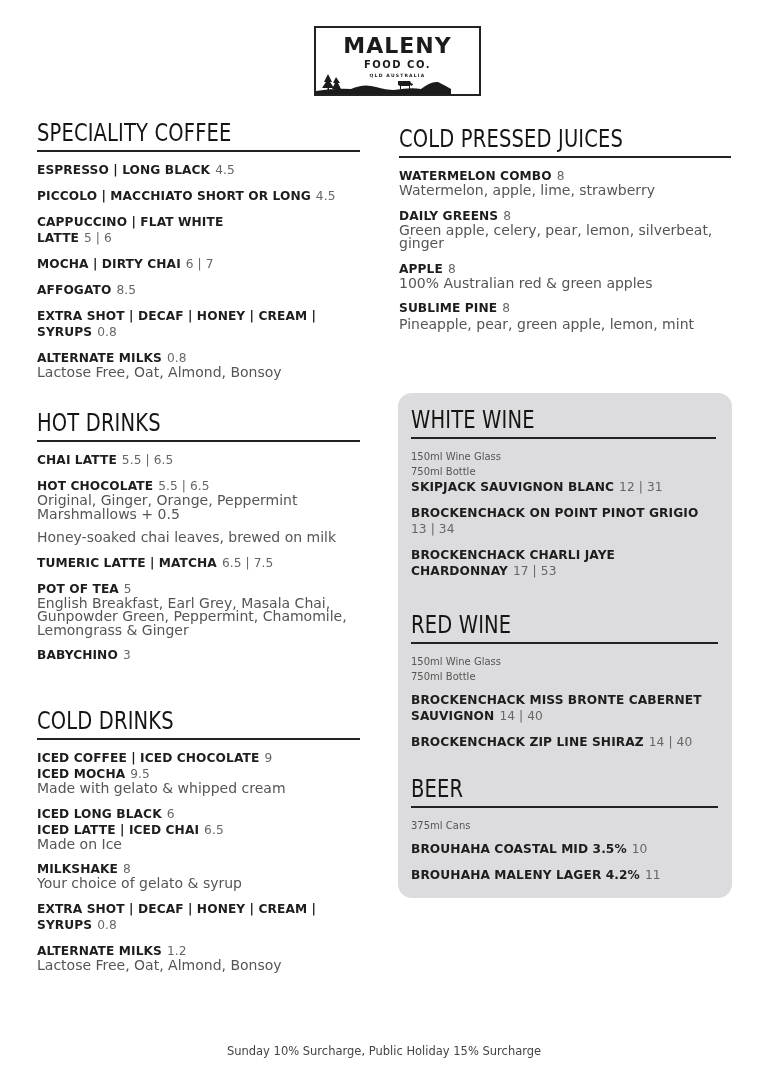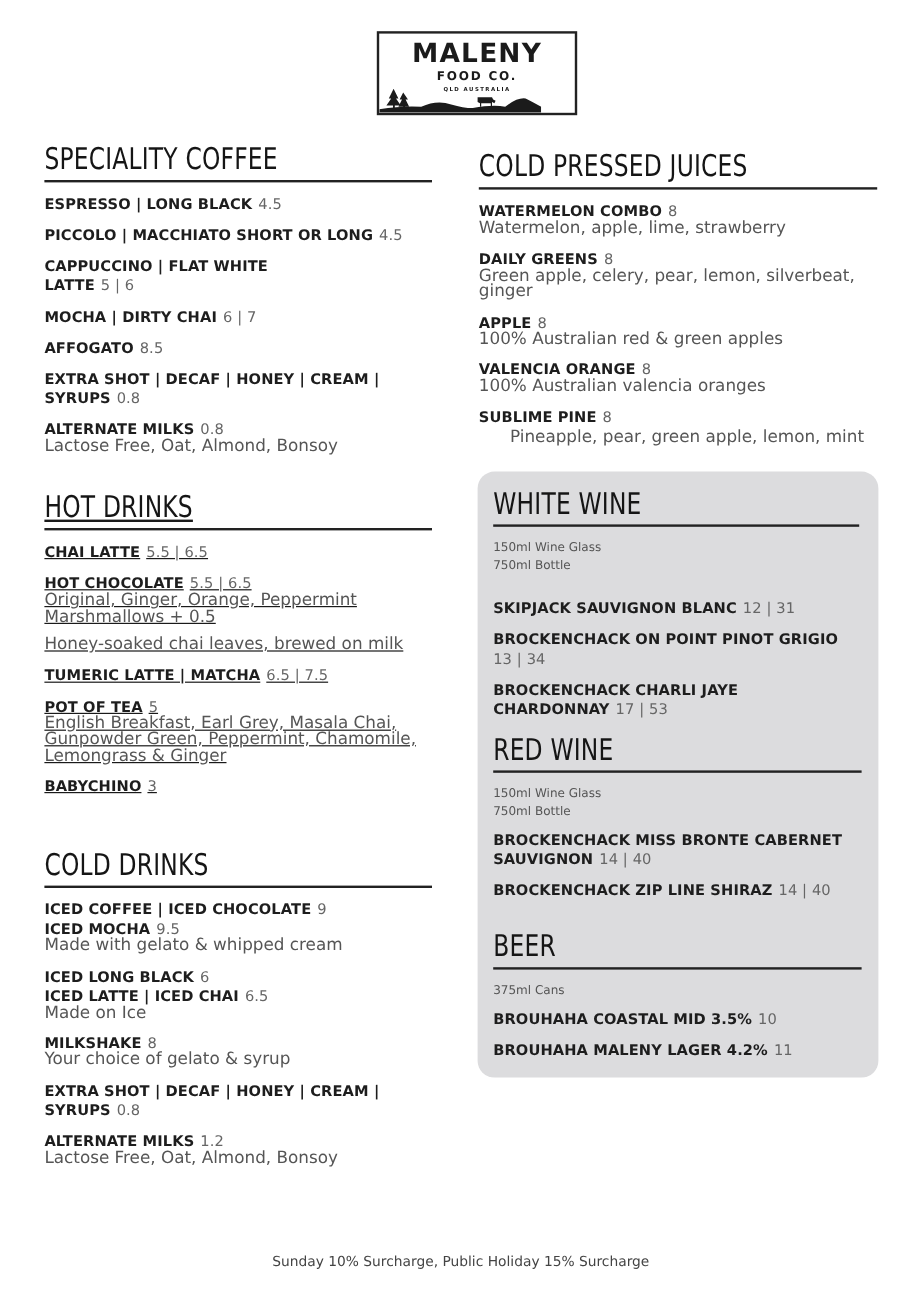--- a/index.html
+++ b/index.html
@@ -92,21 +92,21 @@
   <div class="item">
     <div class="item-name">EXTRA SHOT | DECAF | HONEY | CREAM |</div>
     <div class="item-name"><span>SYRUPS</span><span class="price">0.8</span></div>
   </div>
   <div class="item">
     <div class="item-name"><span>ALTERNATE MILKS</span><span class="price">0.8</span></div>
     <div class="desc">Lactose Free, Oat, Almond, Bonsoy</div>
   </div>
 </div>
 
-<div class="section" style="left:37px; top:408px; width:323px;text-decoration:underline;">
+<div class="section" style="left:37px; top:408px; width:323px;">
   <div class="sec-title">HOT DRINKS</div>
   <div class="sec-rule"></div>
   <div class="item">
     <div class="item-name"><span>CHAI LATTE</span><span class="price">5.5 | 6.5</span></div>
   </div>
   <div class="item">
     <div class="item-name"><span>HOT CHOCOLATE</span><span class="price">5.5 | 6.5</span></div>
     <div class="desc">Original, Ginger, Orange, Peppermint</div>
     <div class="desc">Marshmallows + 0.5</div>
   </div>
@@ -163,39 +163,35 @@
   </div>
   <div class="item">
     <div class="item-name"><span>DAILY GREENS</span><span class="price">8</span></div>
     <div class="desc">Green apple, celery, pear, lemon, silverbeat, ginger</div>
   </div>
   <div class="item">
     <div class="item-name"><span>APPLE</span><span class="price">8</span></div>
     <div class="desc">100% Australian red &amp; green apples</div>
   </div>
   <div class="item">
-    <div class="item-name"><span>VALENCIA ORANGE</span><span class="price">8</span></div>
-    <div class="desc">100% Australian valencia oranges</div>
-  </div>
-  <div class="item">
     <div class="item-name"><span>SUBLIME PINE</span><span class="price">8</span></div>
-    <div class="desc" style="margin-top:2px;margin-left:26px;">Pineapple, pear, green apple, lemon, mint</div>
+    <div class="desc" style="margin-top:2px;">Pineapple, pear, green apple, lemon, mint</div>
   </div>
 </div>
 
 <div class="panel">
 
   <div class="section" style="left:13px; top:12px; width:305px;">
     <div class="sec-title">WHITE WINE</div>
     <div class="sec-rule"></div>
     <div class="note" style="margin-top:10px;">
       <div>150ml Wine Glass</div>
       <div>750ml Bottle</div>
     </div>
-    <div class="item" style="margin-top:20px;">
+    <div class="item" style="margin-top:0;">
       <div class="item-name"><span>SKIPJACK SAUVIGNON BLANC</span><span class="price">12 | 31</span></div>
     </div>
     <div class="item">
       <div class="item-name">BROCKENCHACK ON POINT PINOT GRIGIO</div>
       <div class="item-name"><span class="price" style="margin-left:0">13 | 34</span></div>
     </div>
     <div class="item">
       <div class="item-name">BROCKENCHACK CHARLI JAYE</div>
       <div class="item-name"><span>CHARDONNAY</span><span class="price">17 | 53</span></div>
     </div>

